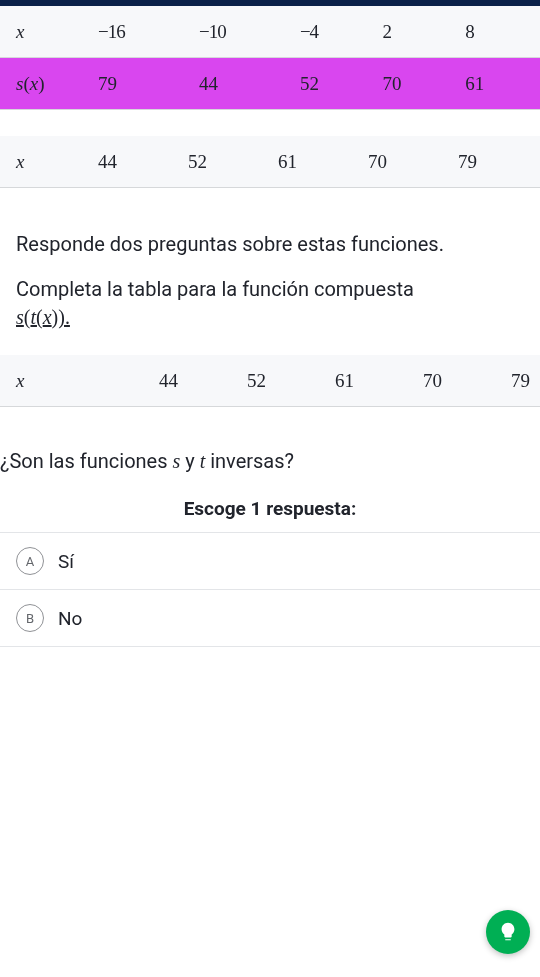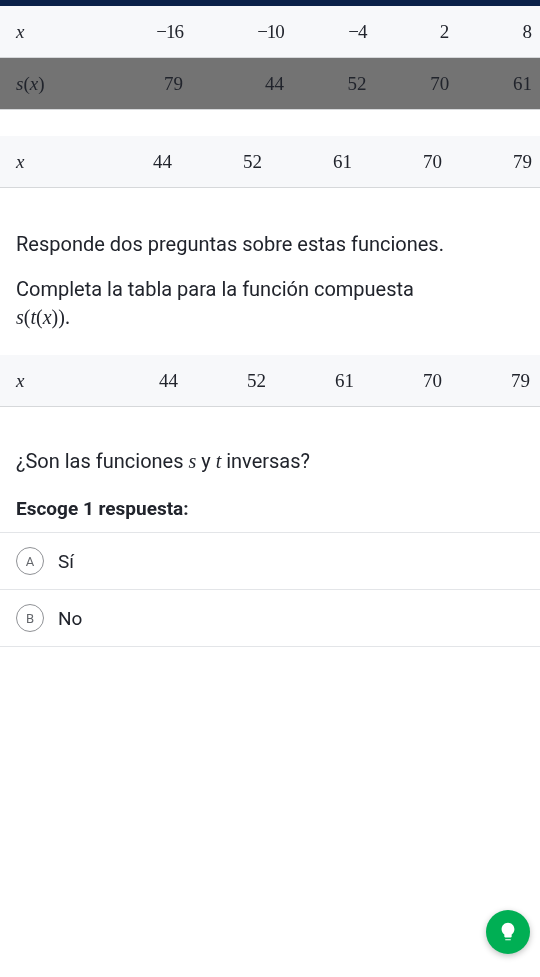--- a/index.html
+++ b/index.html
@@ -18,27 +18,27 @@
   .content {
     padding: 0 0 40px 0;
   }
   .table {
     width: 100%;
     border-collapse: collapse;
     margin-bottom: 18px;
   }
   .table td, .table th {
     padding: 14px 8px;
-    text-align: right;
+    text-align: left;
     font-weight: 400;
     font-size: 19px;
   }
   .table tr { border-bottom: 1px solid #d6d8da; }
   .table tr.hdr { background: #f7f8fa; }
-  .table tr.body { background: #737373; }
+  .table tr.body { background: #d946ef; }
   .table td.label {
     text-align: left;
     padding-left: 16px;
     width: 90px;
     font-family: "Times New Roman", serif;
     font-style: normal;
   }
   .mi { font-family: "Times New Roman", serif; font-style: italic; }
   .mn { font-family: "Times New Roman", serif; font-style: normal; }
   .section-text {
@@ -49,20 +49,21 @@
   }
   .section-text.italic { }
   .q-title {
     padding: 8px 0 2px 16px;
     font-size: 20px;
     line-height: 1.4;
   }
   .fn-expr {
     padding: 0 16px 18px 16px;
     font-size: 20px;
+    text-decoration: underline;
   }
   .composite-table {
     width: 100%;
     border-collapse: collapse;
     margin-top: 8px;
     margin-bottom: 30px;
   }
   .composite-table td {
     padding: 14px 10px;
     text-align: right;
@@ -83,28 +84,29 @@
     width: 58px;
     height: 36px;
     border: 1px solid #c7cbd1;
     border-radius: 3px;
     font-size: 17px;
     text-align: center;
     padding: 4px;
     background: #fff;
   }
   .q2 {
-    padding: 10px 16px 22px 16px;
+    padding: 10px 16px 22px 0;
     font-size: 20px;
     line-height: 1.4;
   }
   .choose {
     padding: 0 16px 12px 16px;
     font-size: 19px;
     font-weight: 700;
+    text-align: center;
   }
   .choice-row {
     display: flex;
     align-items: center;
     gap: 14px;
     padding: 14px 16px;
     border-top: 1px solid #e3e5e8;
     font-size: 19px;
     cursor: pointer;
   }

